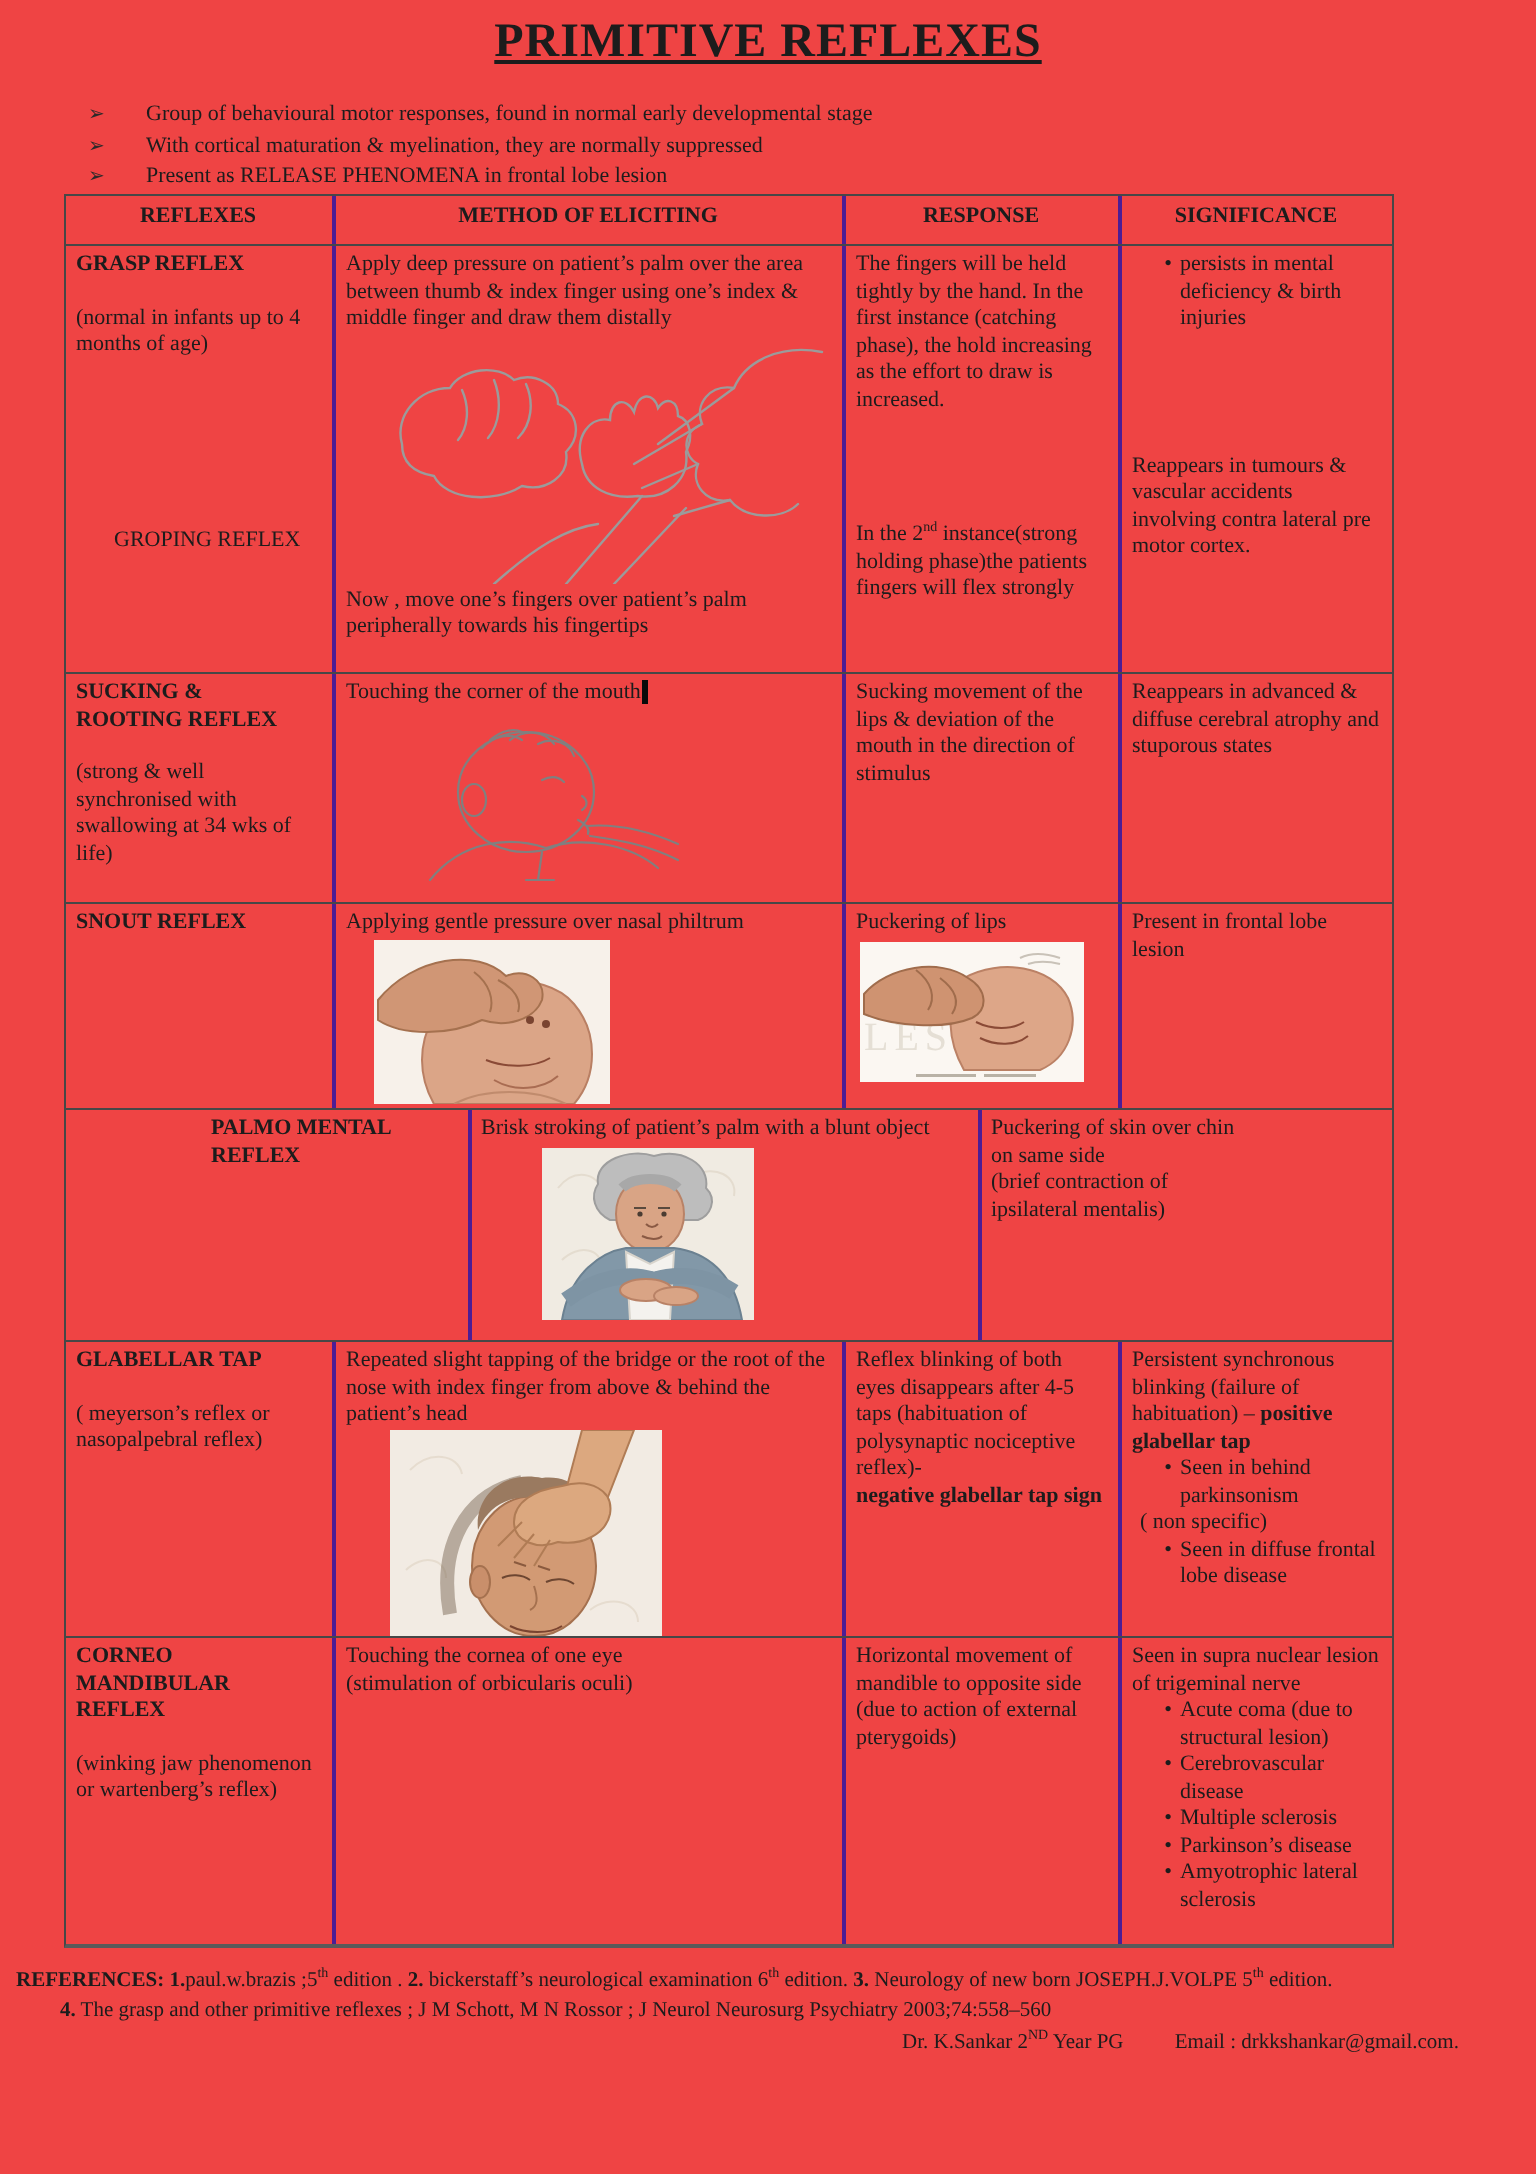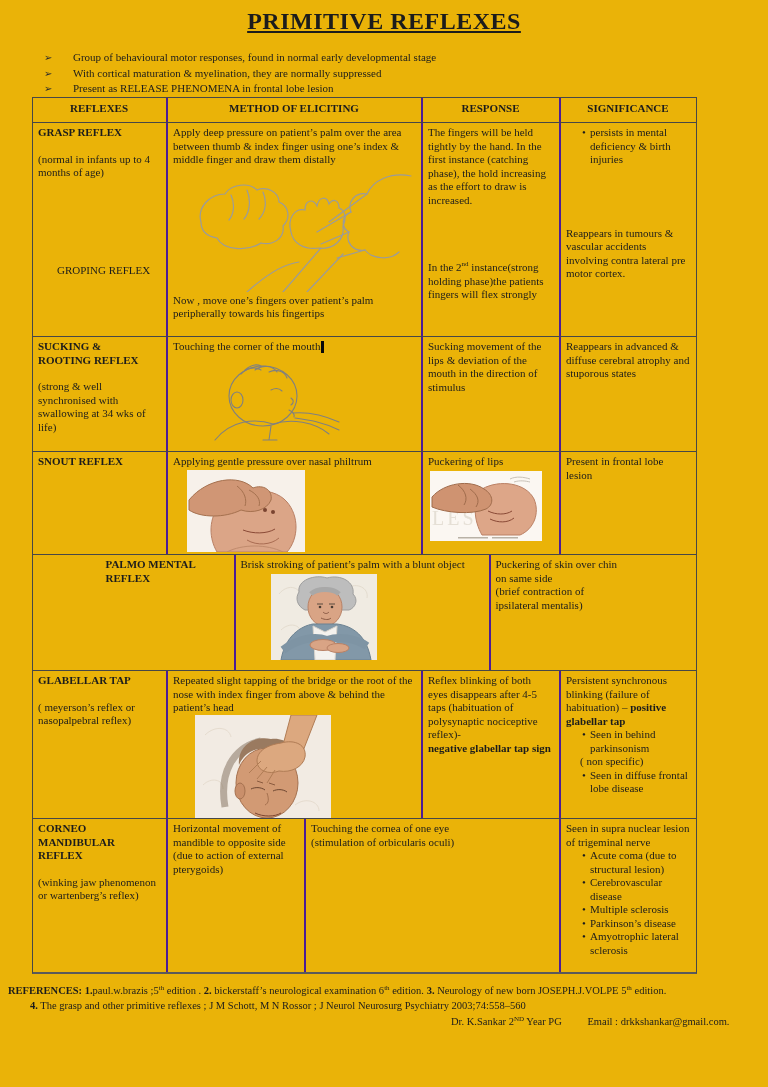--- a/index.html
+++ b/index.html
@@ -1,18 +1,18 @@
 <!DOCTYPE html>
 <html><head>
 <meta charset="utf-8">
 <style>
   * { margin:0; padding:0; box-sizing:border-box; }
   html,body { background:#ffffff; }
   .page {
-    position:relative; width:768px; height:1087px; background:#eab308;
+    position:relative; width:768px; height:1087px; background:#ef4444;
     font-family:"Liberation Serif", serif; color:#1c1c1c; overflow:hidden;
   }
   .title {
     position:absolute; top:8px; left:0; width:768px; text-align:center;
     font-size:24px; font-weight:bold; text-decoration:underline; letter-spacing:0.5px;
   }
   .intro { position:absolute; top:50px; left:44px; width:640px; list-style:none; }
   .intro li { display:flex; font-size:11px; line-height:15.5px; }
   .intro .mk { width:15px; font-size:10px; color:#2a2a2a; flex:0 0 15px; }
   .intro .tx { margin-left:14px; }
@@ -31,21 +31,21 @@
 
   .rname { font-weight:bold; }
   .rnote { margin-top:13px; }
   .groping { margin-top:84px; margin-left:19px; font-weight:normal; }
   .p2-method { margin-top:2px; }
   .p2-resp { margin-top:54px; }
   .p2-sig { margin-top:60px; }
   .bullet { display:flex; }
   .bullet .bm { flex:0 0 12px; margin-left:12px; text-align:center; }
   .bullet .bt { flex:1; }
-  .nonspec { margin-left:14px; }
+  .nonspec { margin-left:4px; }
   .bold { font-weight:bold; }
   sup { font-size:7px; vertical-align:super; line-height:0; }
 
   .cursor { display:inline-block; width:3px; height:12px; background:#0a0a0a;
             vertical-align:middle; margin-left:1px; }
 
   .fig { display:block; }
   .fig-grasp { margin:3px 0 0 14px; }
   .fig-baby { margin:6px 0 0 38px; }
   .fig-snout-m { margin:1px 0 0 14px; }
@@ -260,26 +260,26 @@
         </div>
       </div>
     </div>
 
     <div class="tr row-corneo">
       <div class="td c1">
         <div class="rname">CORNEO MANDIBULAR</div>
         <div class="rname">REFLEX</div>
         <div class="rnote">(winking jaw phenomenon or wartenberg’s reflex)</div>
       </div>
-      <div class="td c3">
-        <div>Horizontal movement of mandible to opposite side (due to action of external pterygoids)</div>
-      </div>
       <div class="td c2">
         <div>Touching the cornea of one eye</div>
         <div>(stimulation of orbicularis oculi)</div>
+      </div>
+      <div class="td c3">
+        <div>Horizontal movement of mandible to opposite side (due to action of external pterygoids)</div>
       </div>
       <div class="td c4">
         <div>Seen in supra nuclear lesion of trigeminal nerve</div>
         <div class="bullet">
             <span class="bm">•</span>
             <span class="bt">Acute coma (due to structural lesion)</span>
           </div>
         <div class="bullet">
             <span class="bm">•</span>
             <span class="bt">Cerebrovascular disease</span>

